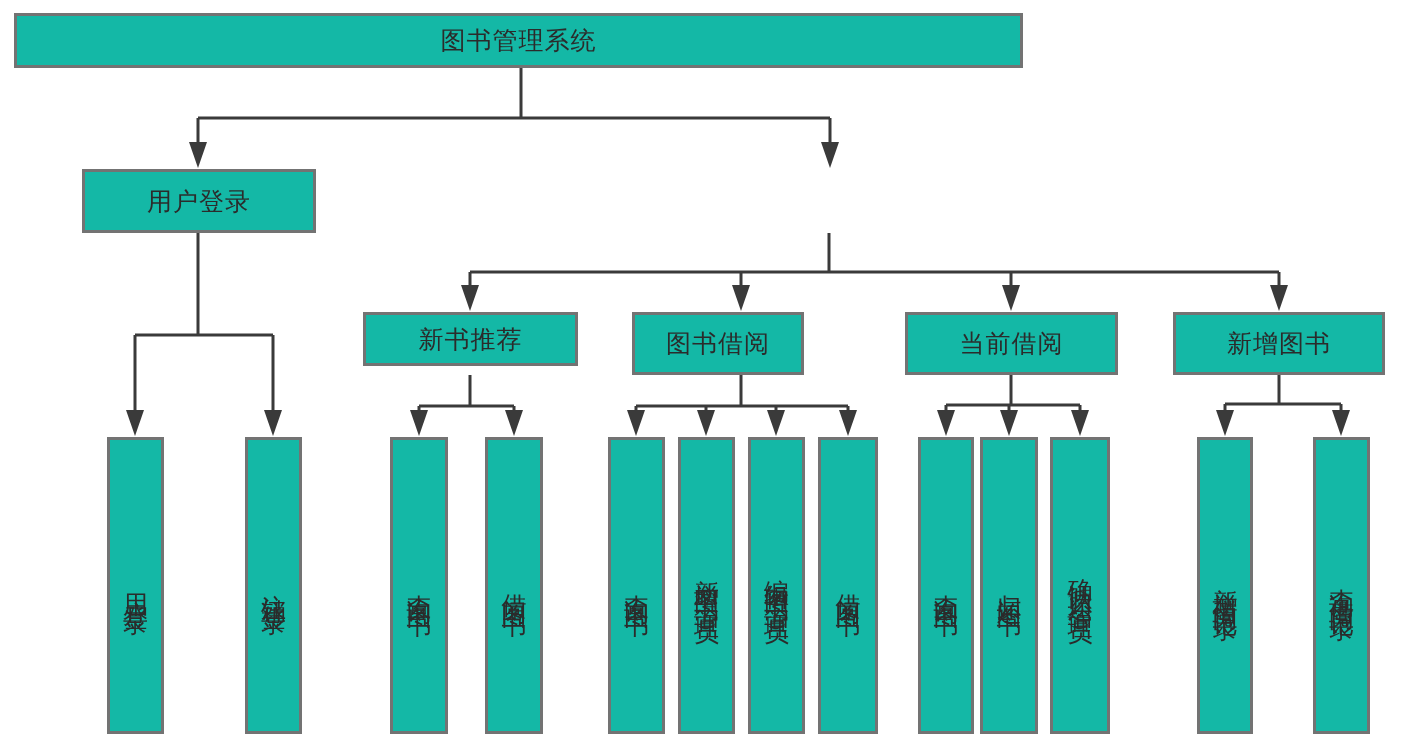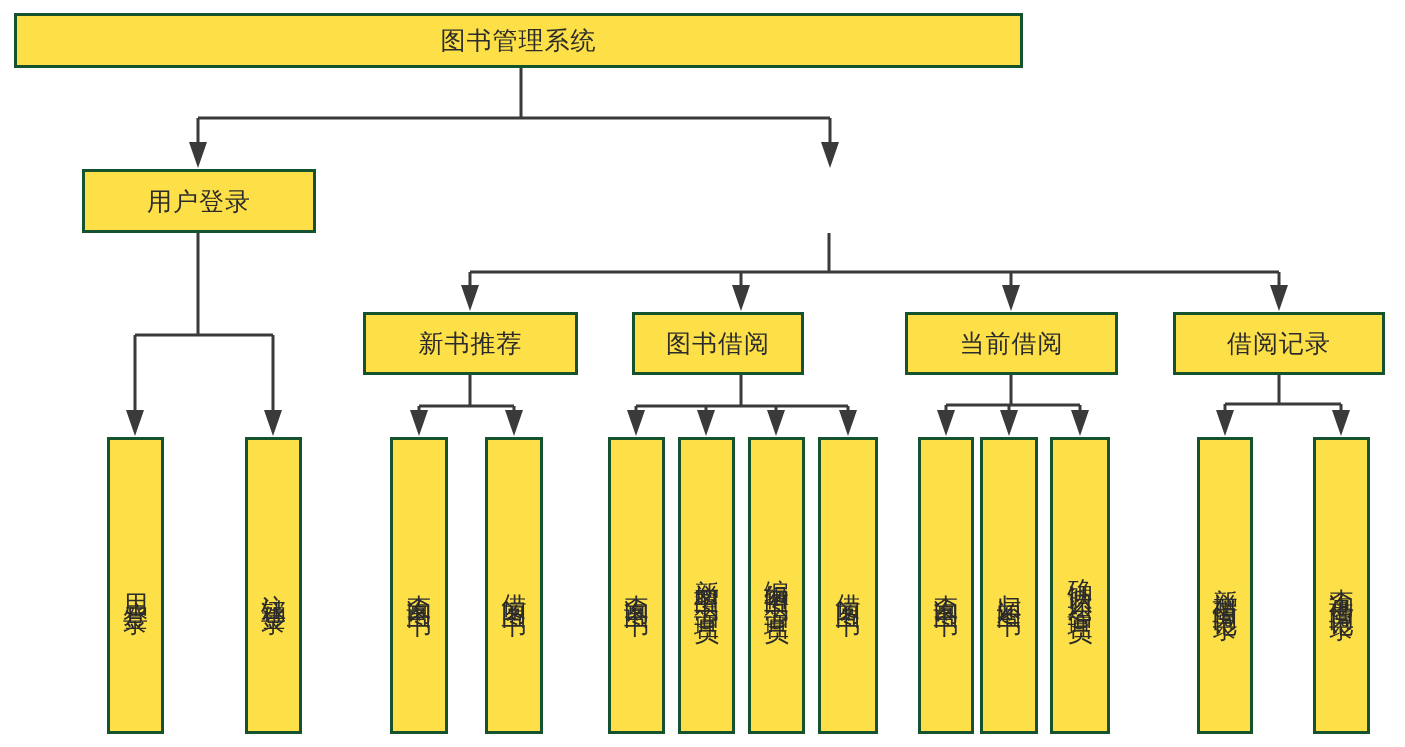--- a/index.html
+++ b/index.html
@@ -8,22 +8,22 @@
     width: 1405px;
     height: 747px;
     background: #ffffff;
     overflow: hidden;
     font-family: "Liberation Sans", sans-serif;
   }
   .canvas svg { position:absolute; left:0; top:0; }
   .box {
     position: absolute;
     box-sizing: border-box;
-    border: 3px solid #14532d;
-    background: #fde047;
+    border: 3px solid #737373;
+    background: #14b8a6;
     display: flex;
     align-items: center;
     justify-content: center;
   }
   .hlabel {
     font-size: 25px;
     letter-spacing: 1px;
     color: #2b2b2b;
     white-space: nowrap;
   }
@@ -83,31 +83,31 @@
   </svg>
 
   <div class="box" style="left:14px; top:13px; width:1009px; height:55px;">
     <span class="hlabel">图书管理系统</span>
   </div>
 
   <div class="box" style="left:82px; top:169px; width:234px; height:64px;">
     <span class="hlabel">用户登录</span>
   </div>
 
-  <div class="box" style="left:363px; top:312px; width:215px; height:63px;">
+  <div class="box" style="left:363px; top:312px; width:215px; height:54px;">
     <span class="hlabel">新书推荐</span>
   </div>
   <div class="box" style="left:632px; top:312px; width:172px; height:63px;">
     <span class="hlabel">图书借阅</span>
   </div>
   <div class="box" style="left:905px; top:312px; width:213px; height:63px;">
     <span class="hlabel">当前借阅</span>
   </div>
   <div class="box" style="left:1173px; top:312px; width:212px; height:63px;">
-    <span class="hlabel">借阅记录</span>
+    <span class="hlabel">新增图书</span>
   </div>
 
   <div class="box" style="left:107px; top:437px; width:57px; height:297px;">
     <span class="vlabel">用户登录</span>
   </div>
   <div class="box" style="left:245px; top:437px; width:57px; height:297px;">
     <span class="vlabel">注销登录</span>
   </div>
 
   <div class="box" style="left:390px; top:437px; width:58px; height:297px;">

